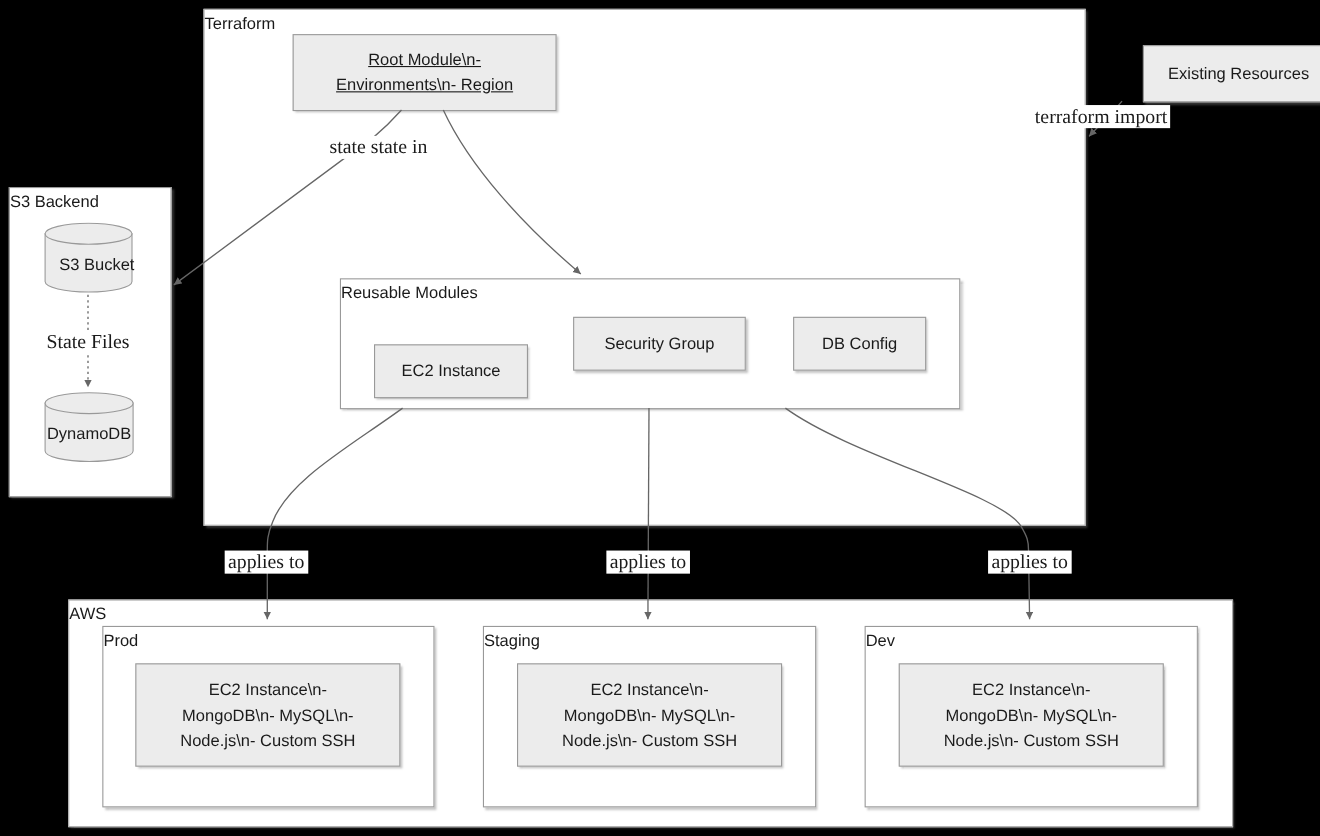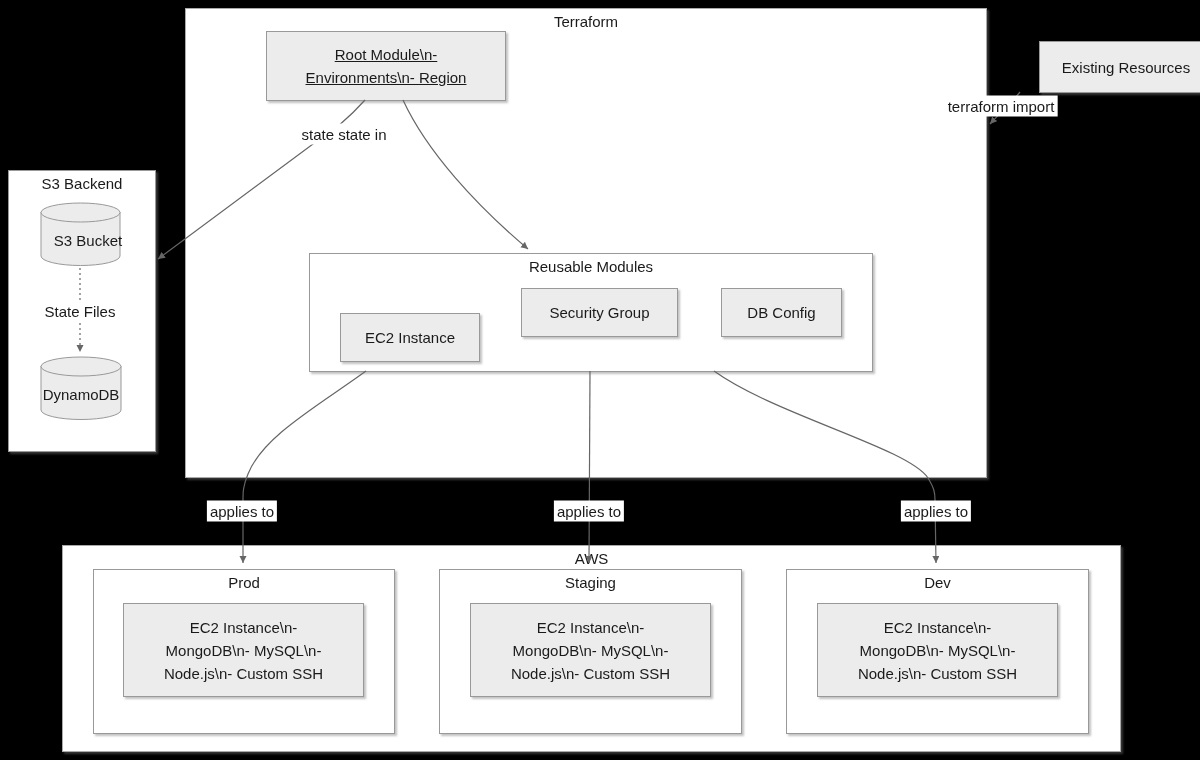--- a/index.html
+++ b/index.html
@@ -5,36 +5,36 @@
   :root{
     --background:#000000; --container-fill:#ffffff; --container-border:#aaaaaa;
     --node-fill:#ececec; --node-border:#999999; --edge:#666666;
     --text:#1a1a1a; --label-bg:#ffffff;
   }
   html,body{margin:0;padding:0;background:var(--background);}
   .stage{position:relative;width:1200px;height:760px;background:var(--background);
     font-family:"Liberation Sans","DejaVu Sans",sans-serif;color:var(--text);overflow:hidden;}
   .cluster{position:absolute;background:var(--container-fill);border:1px solid var(--container-border);
     box-shadow:2px 2px 2px rgba(120,120,120,.45);}
-  .cluster-title{position:absolute;top:3px;left:0;right:0;text-align:center;font-size:15px;
+  .cluster-title{position:absolute;top:3px;left:0;right:0;font-size:15px;
     line-height:19px;color:var(--text);}
   .node{position:absolute;background:var(--node-fill);border:1px solid var(--node-border);
     box-shadow:2px 2px 2px rgba(120,120,120,.45);display:flex;flex-direction:column;
     align-items:center;justify-content:center;font-size:15px;text-align:center;line-height:23px;}
   .cyl{position:absolute;}
   .cyl svg{position:absolute;left:0;top:0;}
   .cyl-shape{fill:var(--node-fill);stroke:var(--node-border);stroke-width:1;}
   .cyl-label{position:absolute;inset:0;display:flex;align-items:center;justify-content:center;
     padding-top:12px;font-size:15px;}
   .edges{position:absolute;left:0;top:0;width:1200px;height:760px;pointer-events:none;}
   .edge{fill:none;stroke:var(--edge);stroke-width:1.2px;}
   .edge.dotted{stroke-dasharray:2 3;}
   .arrowhead{fill:var(--edge);stroke:none;}
   .edge-label{position:absolute;transform:translate(-50%,-50%);background:var(--label-bg);
-    padding:0 3px;font-size:15px;line-height:21px;white-space:nowrap;color:var(--text);}
+    padding:0 3px;font-size:18px;line-height:21px;white-space:nowrap;color:var(--text);font-family:Liberation Serif, serif;}
 </style>
 </head>
 <body>
 
 <div class="stage">
 
   <div class="cluster" style="left:185px;top:8px;width:800px;height:468px;">
     <div class="cluster-title">Terraform</div>
   </div>
 

